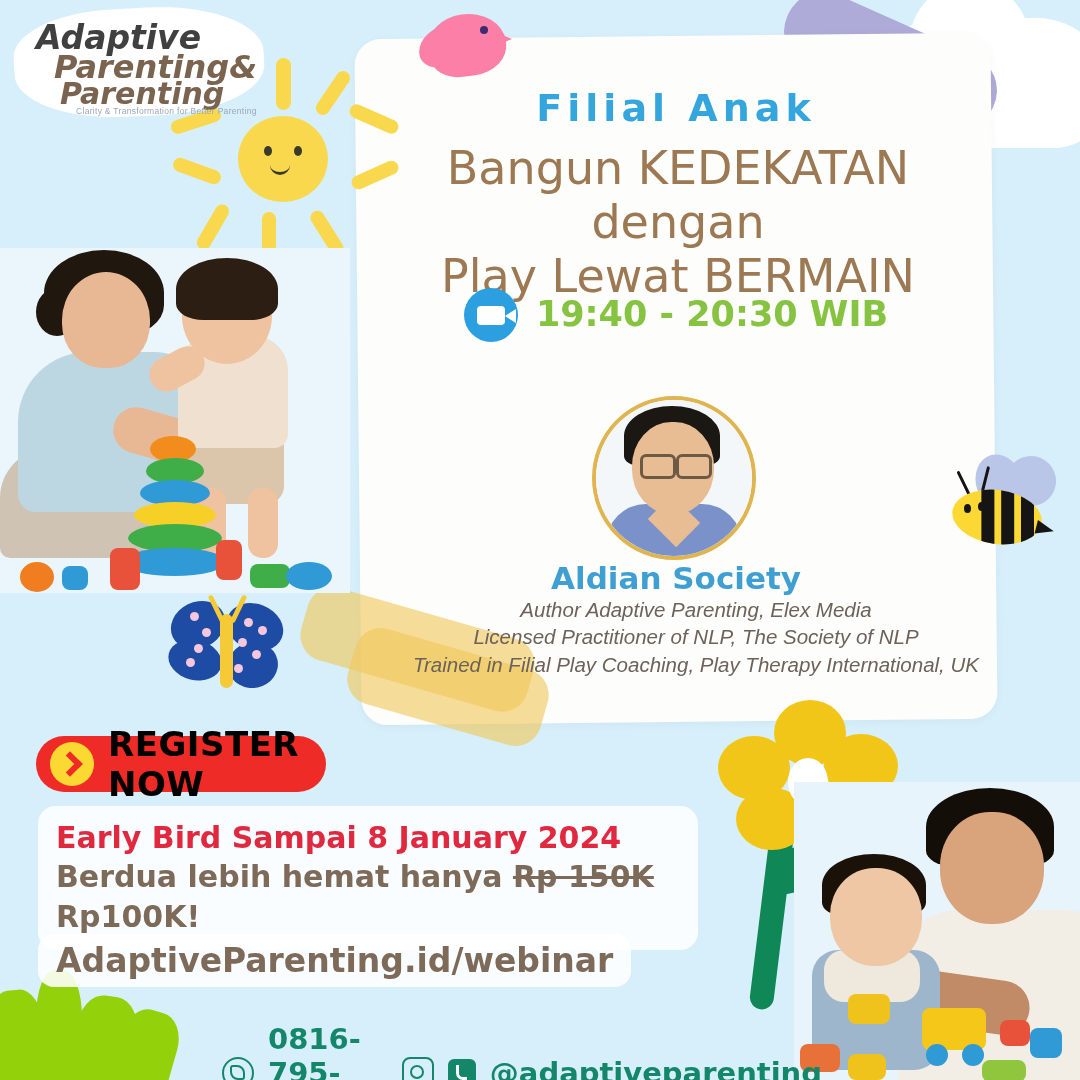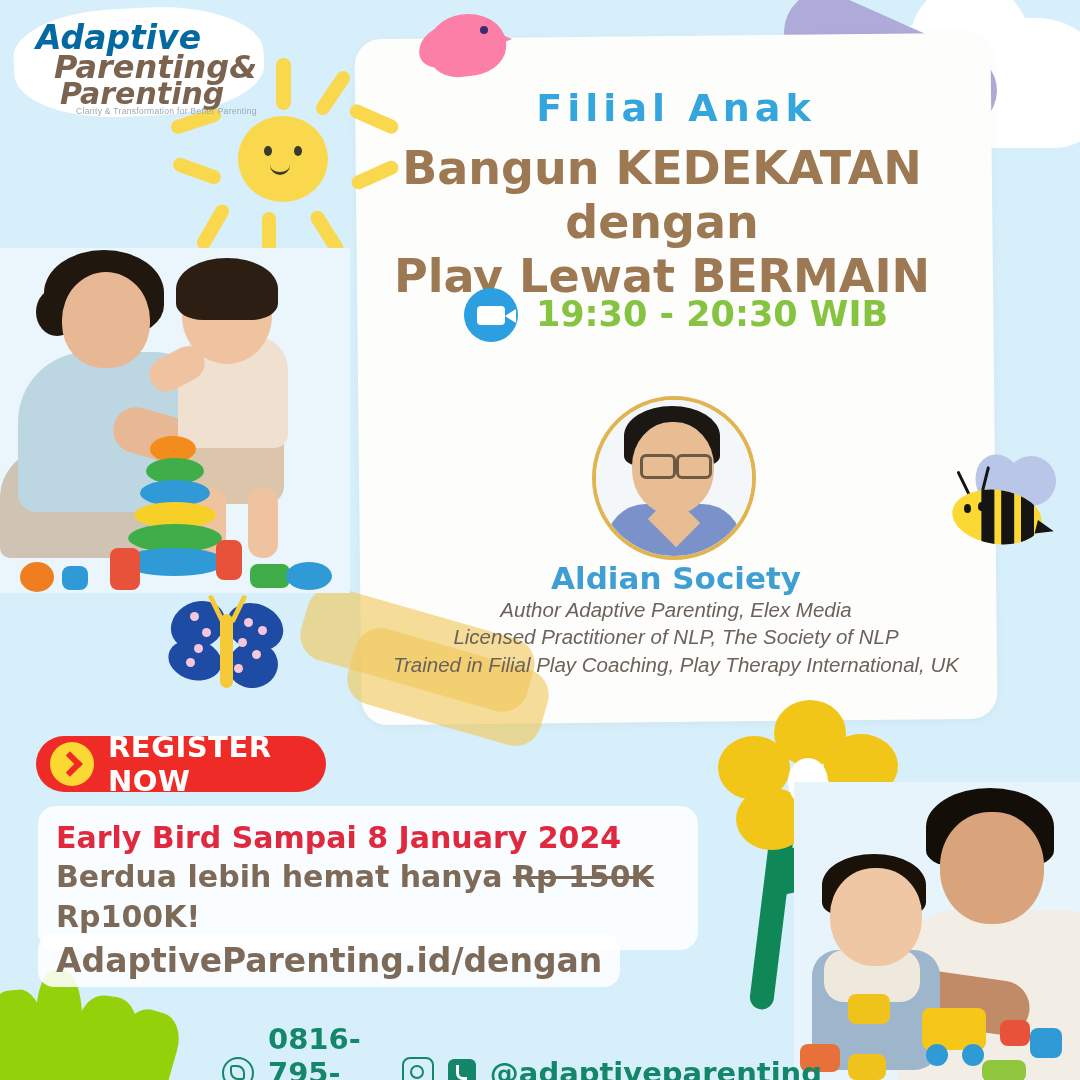--- a/index.html
+++ b/index.html
@@ -177,23 +177,23 @@
   .pd-babyshirt{position:absolute;left:30px;top:168px;width:96px;height:52px;background:#efe8dc;border-radius:20px;}
 
   
   .eyebrow{
     position:absolute; left:358px; top:86px; width:636px;
     text-align:center; color:#35a6dd;
     font-size:38px; font-weight:700; letter-spacing:5px;
     font-family:"DejaVu Sans", sans-serif;
   }
   .headline{
-    position:absolute; left:352px; top:142px; width:620px;
+    position:absolute; left:368px; top:142px; width:620px;
     text-align:center; color:#9c7853;
-    font-size:46px; font-weight:bold; line-height:1.17;
+    font-size:46px; font-weight:normal; line-height:1.17;
     font-family:"DejaVu Sans", sans-serif;
   }
   .headline .l2{display:block;}
 
   .datewrap{
     position:absolute; left:358px; top:288px; width:636px;
     display:flex; align-items:center; justify-content:center; gap:18px;
   }
   .zoom-icon{
     width:54px;height:54px;border-radius:50%;background:#2b9fe0;
@@ -219,42 +219,42 @@
   .av-glass{position:absolute;top:54px;width:30px;height:19px;border:3px solid #6d5a45;border-radius:6px;}
   .av-shirt{position:absolute;left:10px;top:104px;width:136px;height:60px;background:#7a92c9;border-radius:40px 40px 0 0;}
   .av-collar{position:absolute;left:58px;top:104px;width:40px;height:34px;background:#e8bd93;transform:rotate(45deg);}
 
   .speaker-name{
     position:absolute;left:358px;top:560px;width:636px;text-align:center;
     color:#3f9fd3;font-size:31px;font-weight:bold;
     font-family:"DejaVu Sans", sans-serif;
   }
   .speaker-cred{
-    position:absolute;left:348px;top:596px;width:656px;text-align:center;
+    position:absolute;left:368px;top:596px;width:656px;text-align:center;
     color:#6c625a;font-size:20.5px;font-style:italic;line-height:1.33;
     font-family:"Liberation Sans", sans-serif;
   }
 
   
   .register-btn{
     position:absolute;left:36px;top:736px;width:290px;height:56px;
     background:#ee2b26;border-radius:30px;
     display:flex;align-items:center;gap:14px;padding-left:14px;
     box-sizing:border-box;cursor:pointer;
   }
   .reg-circle{
     width:44px;height:44px;border-radius:50%;background:#fcd932;flex:none;
     display:flex;align-items:center;justify-content:center;
   }
   .reg-chevron{
     width:12px;height:12px;border-top:6px solid #ee2b26;border-right:6px solid #ee2b26;
     transform:rotate(45deg);margin-left:-4px;
   }
   .reg-label{
-    color:#ffffff;font-size:29px;font-weight:bold;letter-spacing:.5px;
+    color:#000000;font-size:34px;font-weight:bold;letter-spacing:.5px;
     font-family:"DejaVu Sans", sans-serif;
   }
 
   
   .price-panel{
     position:absolute;left:38px;top:806px;width:660px;
     background:rgba(255,255,255,.86);border-radius:18px;
     padding:12px 18px 14px 18px;box-sizing:border-box;
   }
   .price-eb{
@@ -302,21 +302,21 @@
   
   .logo{
     position:absolute;left:14px;top:8px;width:250px;height:108px;
   }
   .logo-bg{
     position:absolute;inset:0;background:#ffffff;
     border-radius:40% 46% 42% 44%;
     transform:rotate(-3deg);
   }
   .logo-l1{
-    position:absolute;left:22px;top:10px;color:#0369a1;
+    position:absolute;left:22px;top:10px;color:#404040;
     font-size:33px;font-weight:bold;font-style:italic;
     font-family:"DejaVu Sans", sans-serif;
   }
   .logo-l2{
     position:absolute;left:40px;top:40px;color:#7a6450;
     font-size:32px;font-weight:bold;font-style:italic;
     font-family:"DejaVu Sans", sans-serif;
   }
   .logo-l3{
     position:absolute;left:46px;top:68px;color:#7a6450;
@@ -482,21 +482,21 @@
   <div class="headline">
     <span class="l1">Bangun KEDEKATAN dengan</span>
     <span class="l2">Play Lewat BERMAIN</span>
   </div>
 
   <div class="datewrap">
     <div class="zoom-icon">
       <div class="zoom-cam"></div>
     </div>
     <div class="datetext">
-      <div>19:30 - 20:30 WIB</div>
+      <div>19:40 - 20:30 WIB</div>
     </div>
   </div>
 
   <div class="avatar">
     <div class="av-bg"></div>
     <div class="av-shirt"></div>
     <div class="av-hair"></div>
     <div class="av-head"></div>
     <div class="av-collar"></div>
     <div class="av-glass" style="left:44px;"></div>
@@ -517,21 +517,21 @@
     <div class="reg-label">REGISTER NOW</div>
   </div>
 
   <div class="price-panel">
     <div class="price-eb">Early Bird Sampai 8 January 2024</div>
     <div class="price-line">
       <span>Berdua lebih hemat hanya </span><span class="strike">Rp 150K</span><span> Rp100K!</span>
     </div>
   </div>
 
-  <div class="url-pill">AdaptiveParenting.id/dengan</div>
+  <div class="url-pill">AdaptiveParenting.id/webinar</div>
 
   <div class="contact">
     <div class="ic ic-wa"></div>
     <span>0816-795-785</span>
     <span class="contact-gap"></span>
     <div class="ic ic-ig"></div>
     <div class="ic ic-tt"></div>
     <span>@adaptiveparenting</span>
   </div>
 

